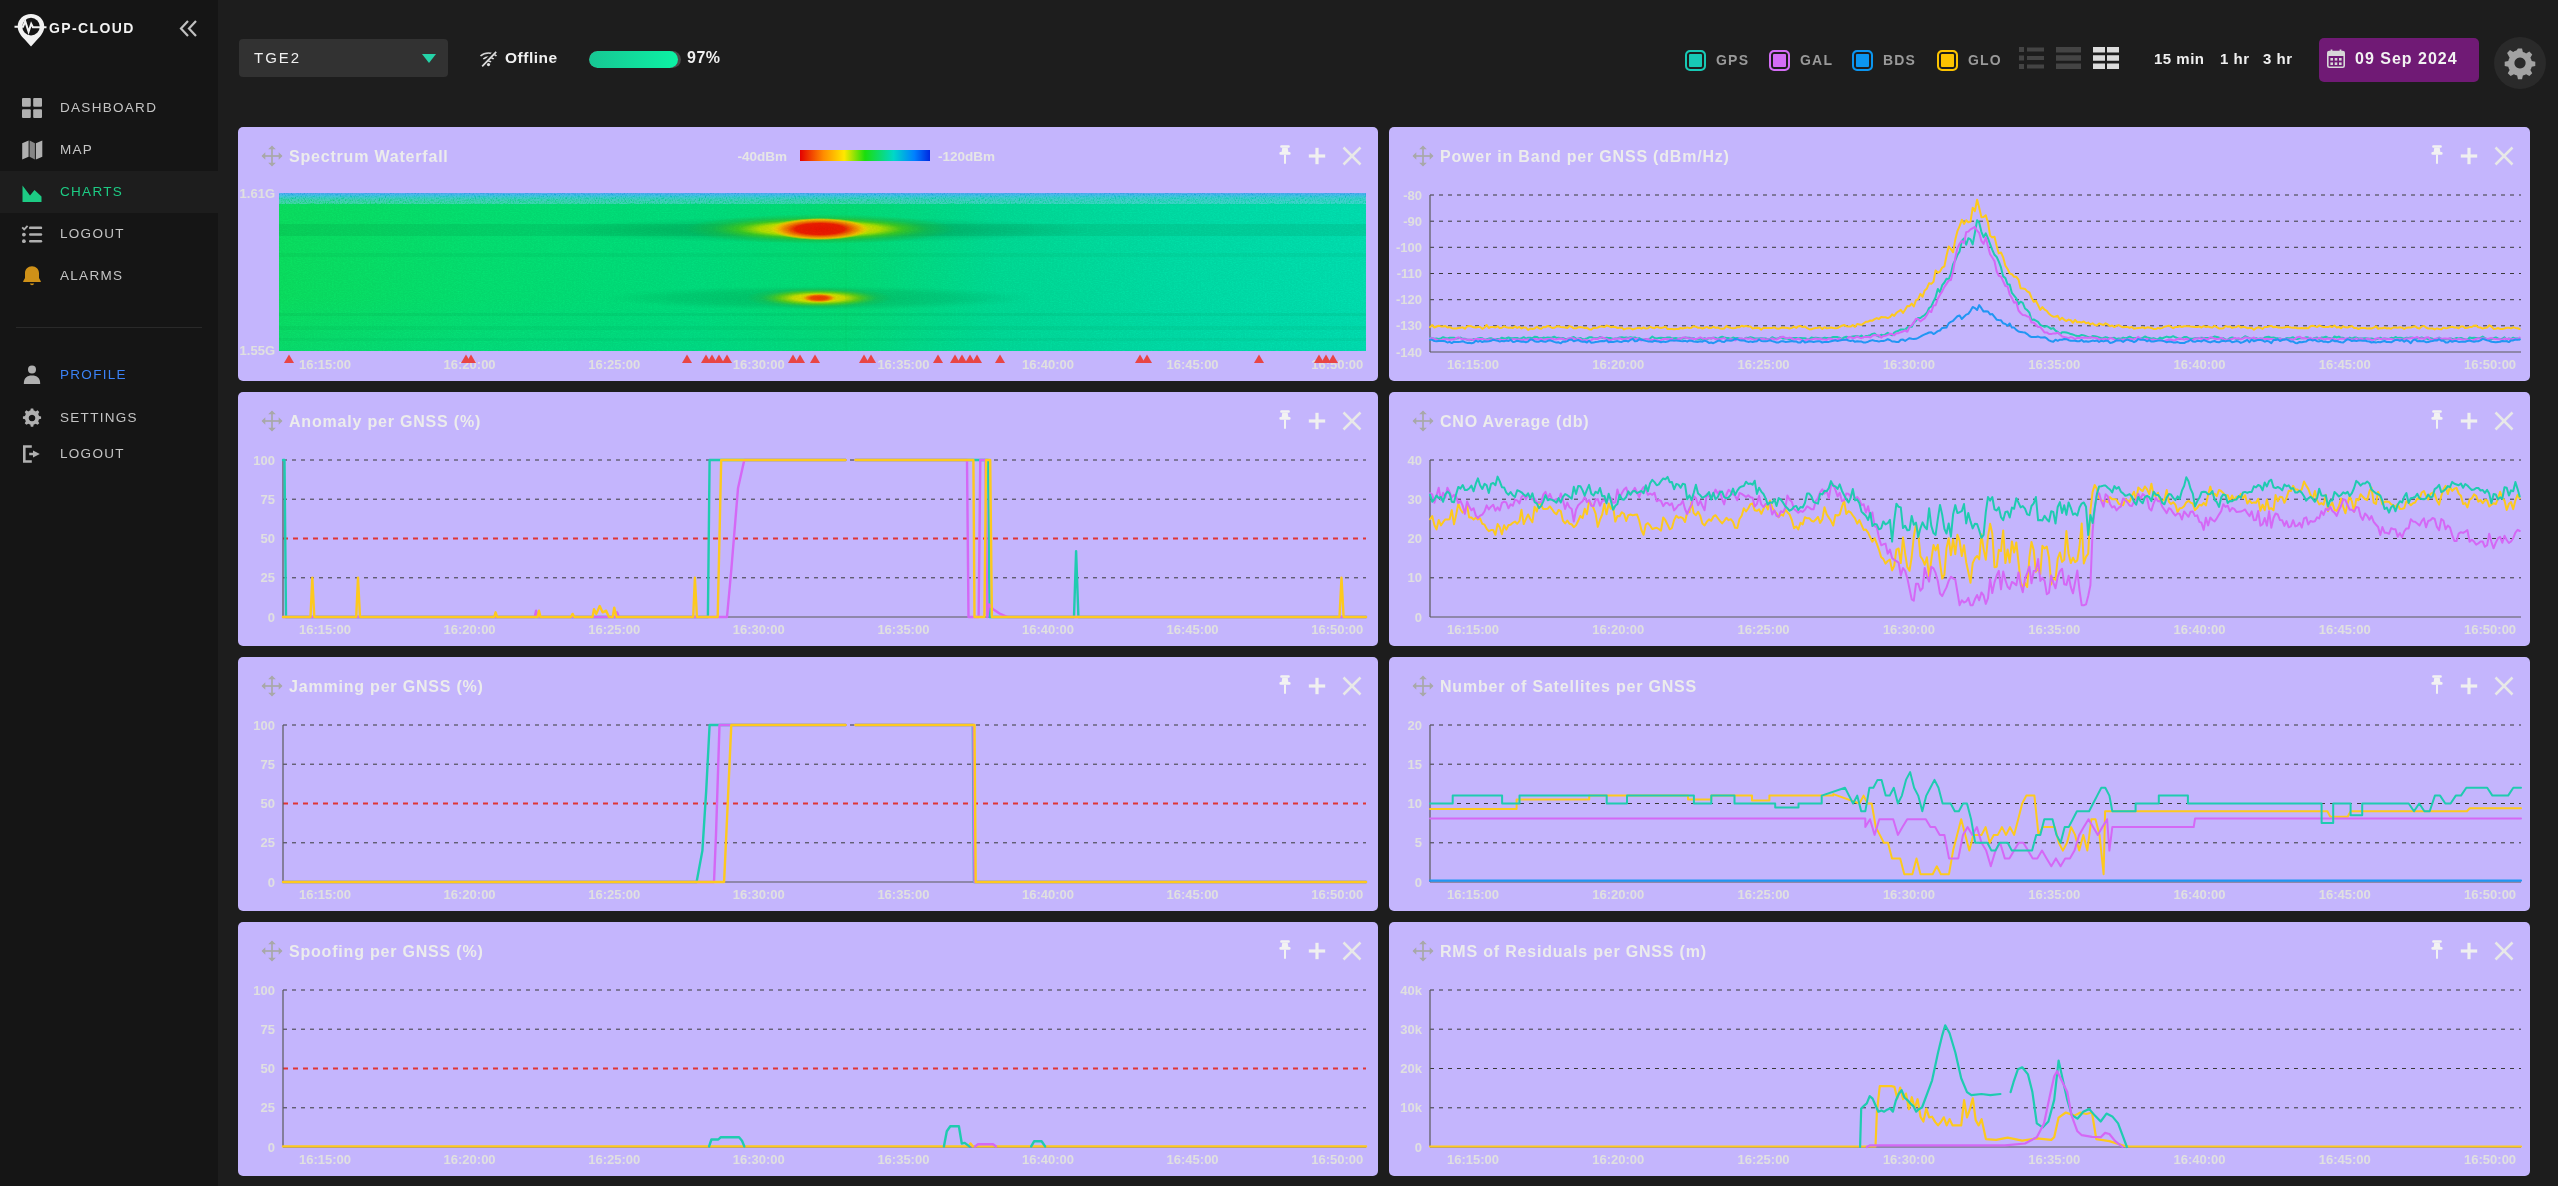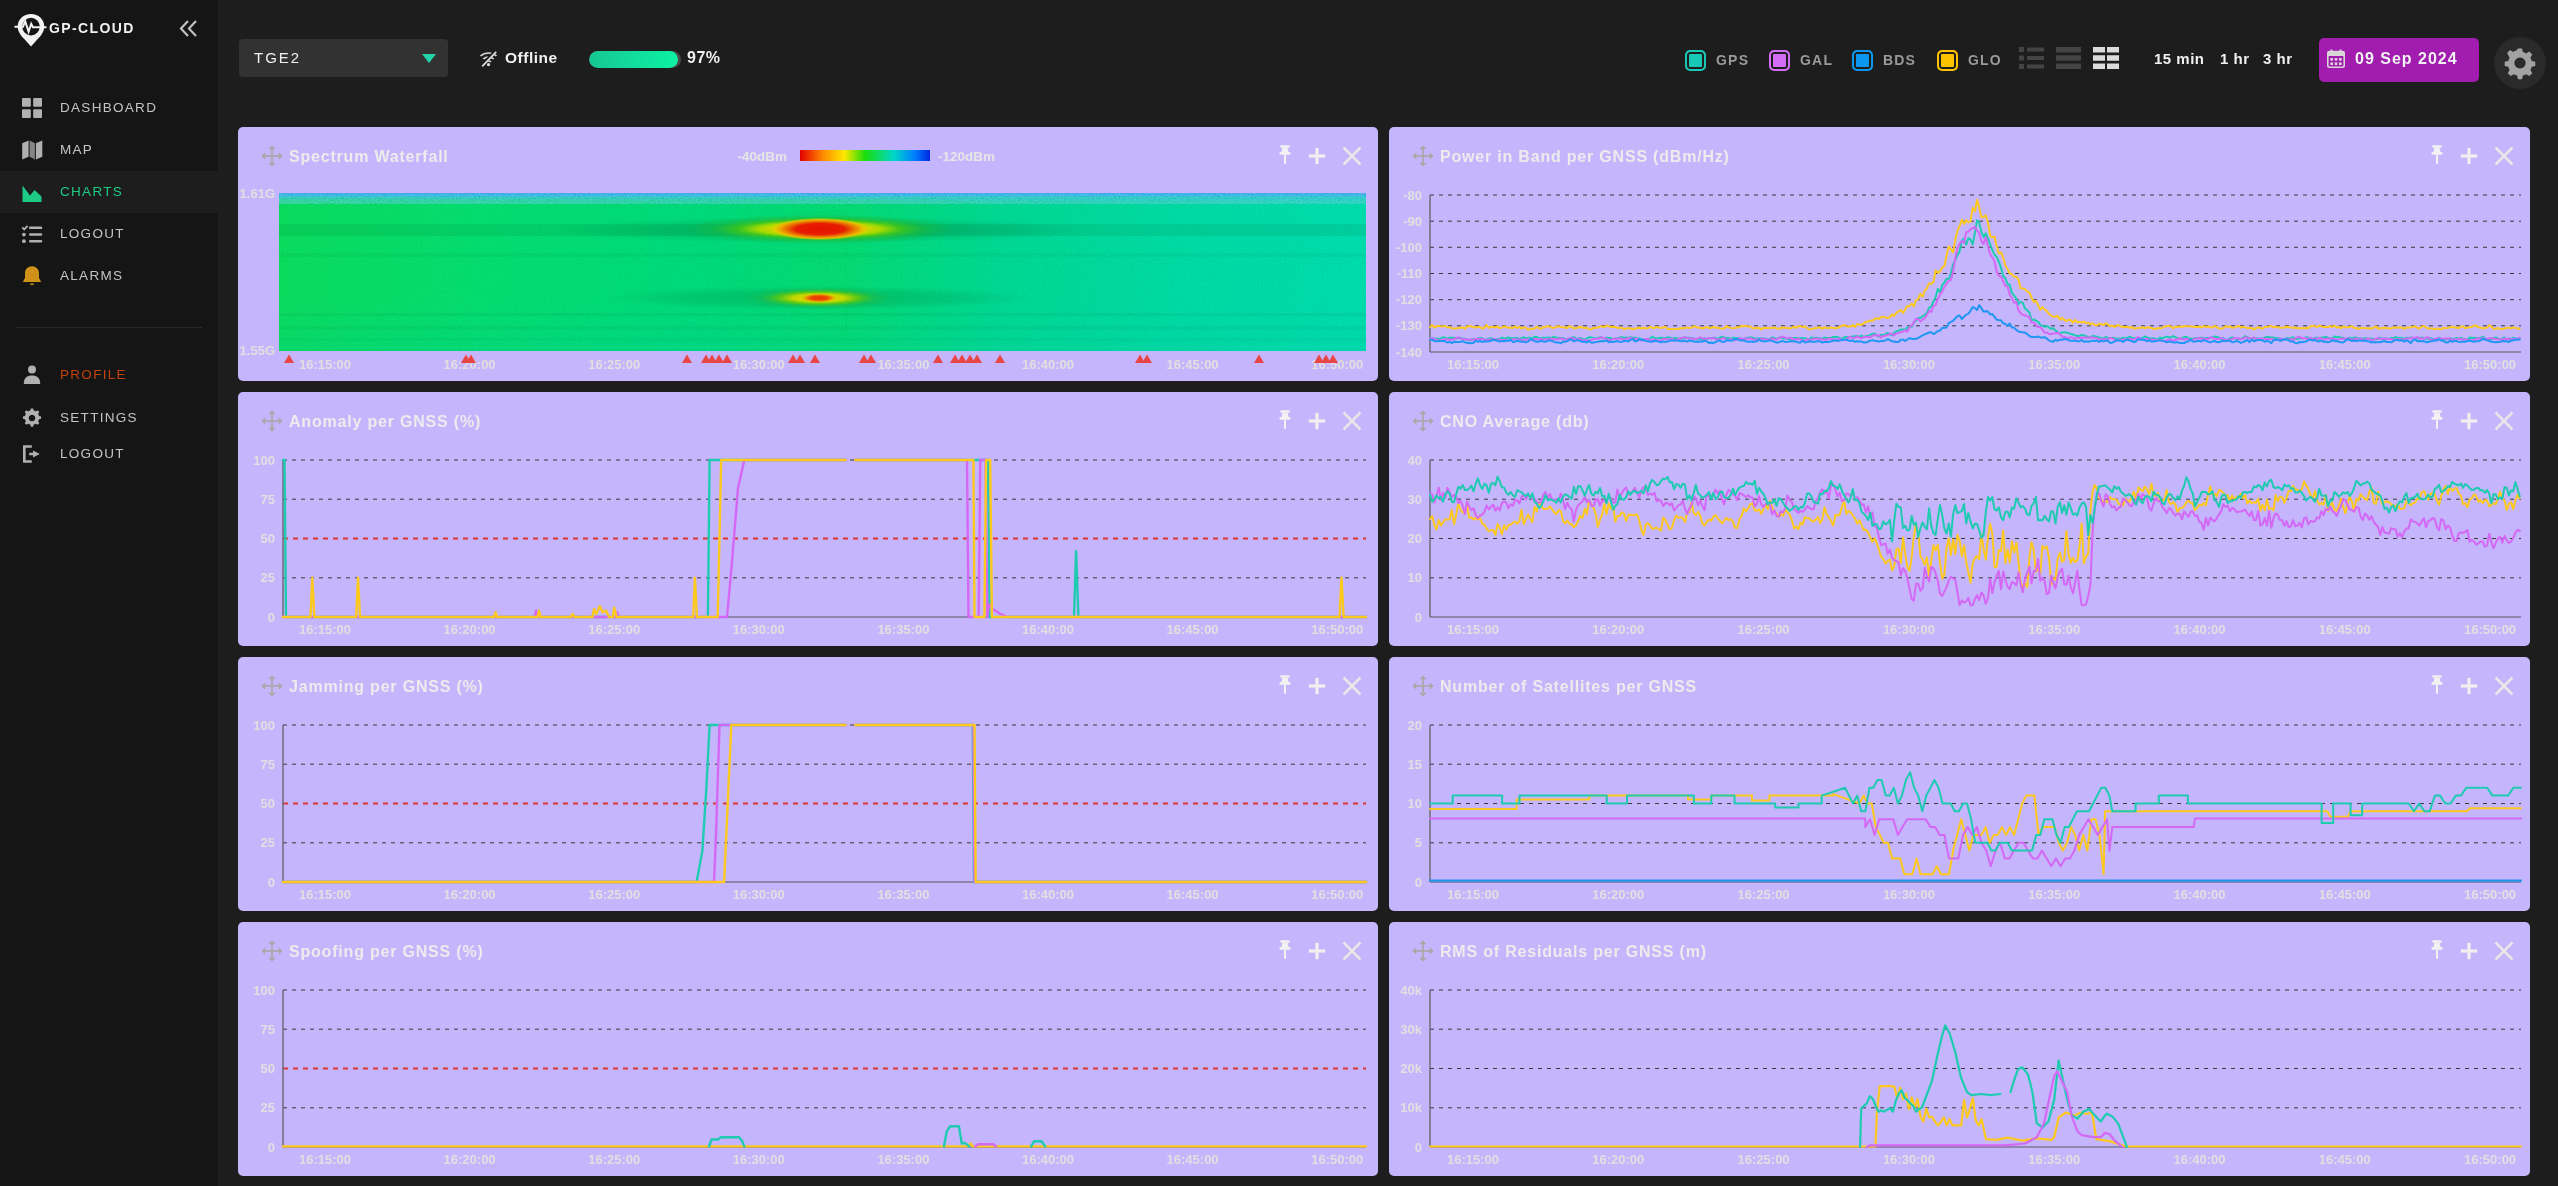--- a/index.html
+++ b/index.html
@@ -11,21 +11,21 @@
 .hdr{position:absolute;left:0;top:0;width:2558px;height:127px}
 .hdr > *{position:absolute}
 .select{left:239px;top:39px;width:209px;height:38px;background:#323232;border-radius:4px}
 .select span{position:absolute;left:15px;top:10px;font-size:15px;font-weight:normal;letter-spacing:2px;color:#f0f0f0}
 .t{position:absolute;color:#f0f0f0;font-weight:bold;letter-spacing:0.5px}
 .hdr .t{left:auto}
 .pbar{left:589px;top:51px;width:92px;height:17px;border-radius:9px;background:#4a4a4a;overflow:hidden}
 .pfill{width:97%;height:100%;border-radius:9px;background:linear-gradient(90deg,#17c693,#0cf2a4)}
 .cb{top:50px;width:21px;height:21px;border-radius:5px;border:2px solid;box-shadow:inset 0 0 0 2px #1d1d1d}
 .cl{top:52px;font-size:14px;font-weight:bold;letter-spacing:1.2px;color:#9a9a9a}
-.datebox{left:2319px;top:38px;width:160px;height:44px;background:#a21caf;border-radius:5px}
+.datebox{left:2319px;top:38px;width:160px;height:44px;background:#701a75;border-radius:5px}
 .datebox span{position:absolute;left:36px;top:12px;font-size:16px;font-weight:bold;letter-spacing:1px;color:#f2f2f2}
 .gearbtn{left:2494px;top:37px;width:52px;height:52px;border-radius:26px;background:#2a2a2a;display:flex;align-items:center;justify-content:center}
 .panel{position:absolute;background:#c4b5fd;border-radius:5px}
 </style></head>
 <body>
 <div class="sidebar">
     <svg class="logo" width="218" height="60" viewBox="0 0 218 60" font-family="Liberation Sans, sans-serif">
 <path d="M31,14 c-7.4,0 -13.3,5.5 -13.3,12.4 c0,5.3 3.5,9.4 6.8,12.9 L31,46.5 l6.5,-7.2 c3.3,-3.5 6.8,-7.6 6.8,-12.9 c0,-6.9 -5.9,-12.4 -13.3,-12.4 Z" fill="#f2f2f2"></path>
 <circle cx="31" cy="26.6" r="8.8" fill="#151515"></circle>
 <path d="M14.5,26.8 h8.5 l2.2,-5.5 l3.4,10.5 l2.6,-8 l1.7,3.5 h13.6" stroke="#f2f2f2" stroke-width="2" fill="none"></path>
@@ -61,21 +61,21 @@
     <div class="ml" style="top:226px;color:#c4c4c4">LOGOUT</div>
     <svg class="mi" style="top:265px" width="22" height="22" viewBox="0 0 22 22">
       <path d="M11,1.2 c-4.1,0 -7,3.1 -7,7 V13 L2.2,16.2 v0.8 H19.8 v-0.8 L18,13 V8.2 c0,-3.9 -2.9,-7 -7,-7 Z" fill="#cf9118"></path>
       <path d="M8.8,18.6 a2.3,2.3 0 0 0 4.4,0 Z" fill="#cf9118"></path>
     </svg>
     <div class="ml" style="top:268px;color:#c4c4c4">ALARMS</div>
     <svg class="mi" style="top:364px" width="22" height="22" viewBox="0 0 22 22">
       <circle cx="11" cy="5.6" r="4" fill="#b0b0b0"></circle>
       <path d="M2.8,20 C2.8,13.8 6,11.6 11,11.6 C16,11.6 19.2,13.8 19.2,20 Z" fill="#b0b0b0"></path>
     </svg>
-    <div class="ml" style="top:367px;color:#c2410c">PROFILE</div>
+    <div class="ml" style="top:367px;color:#3b82f6">PROFILE</div>
     <svg class="mi" style="top:407px" width="22" height="22" viewBox="0 0 22 22">
       <g transform="translate(1,1)">
         <path fill="#b0b0b0" d="M8.8,0.5 h2.4 l0.5,2.1 a6.4,6.4 0 0 1 2,0.83 l1.85,-1.1 l1.7,1.7 l-1.1,1.85 a6.4,6.4 0 0 1 0.83,2 l2.1,0.5 v2.4 l-2.1,0.5 a6.4,6.4 0 0 1 -0.83,2 l1.1,1.85 l-1.7,1.7 l-1.85,-1.1 a6.4,6.4 0 0 1 -2,0.83 l-0.5,2.1 h-2.4 l-0.5,-2.1 a6.4,6.4 0 0 1 -2,-0.83 l-1.85,1.1 l-1.7,-1.7 l1.1,-1.85 a6.4,6.4 0 0 1 -0.83,-2 l-2.1,-0.5 v-2.4 l2.1,-0.5 a6.4,6.4 0 0 1 0.83,-2 L2.75,4.03 l1.7,-1.7 l1.85,1.1 a6.4,6.4 0 0 1 2,-0.83 Z M10,6.7 a3.3,3.3 0 1 0 0.01,0 Z" fill-rule="evenodd"></path>
       </g>
     </svg>
     <div class="ml" style="top:410px;color:#c4c4c4">SETTINGS</div>
     <svg class="mi" style="top:443px" width="22" height="22" viewBox="0 0 22 22">
       <path d="M2,2.2 H10.8 V4.8 H4.6 V17.2 H10.8 V19.8 H2 Z" fill="#b0b0b0"></path>
       <path d="M12,7.6 V9.8 H8.2 V12.2 H12 V14.4 L18.8,11 Z" fill="#b0b0b0"></path>
     </svg>

